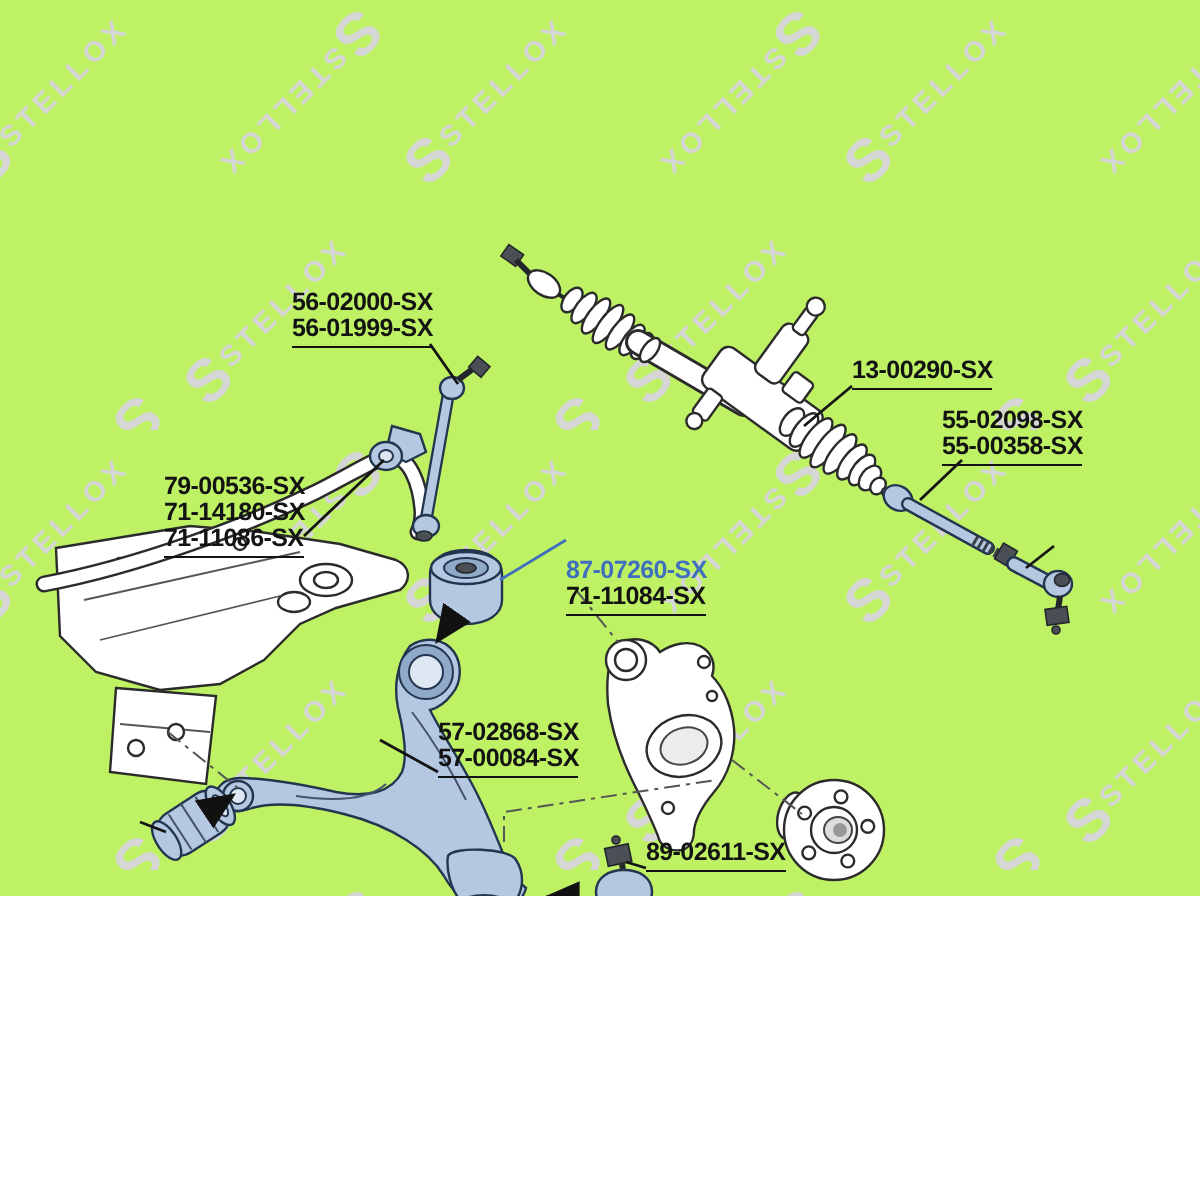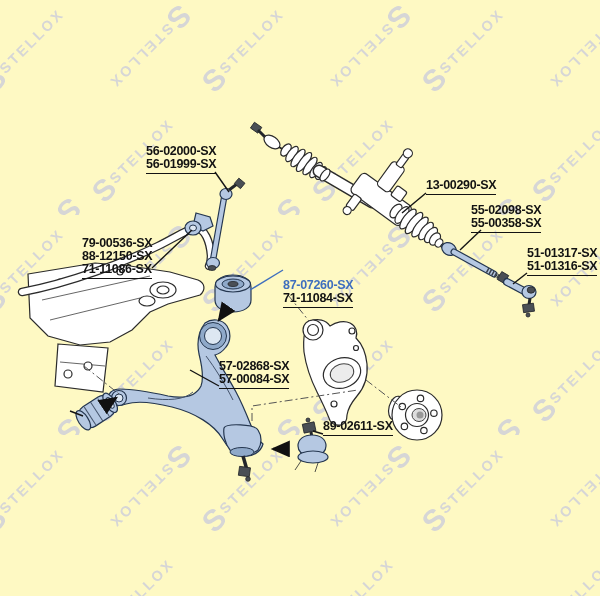--- a/index.html
+++ b/index.html
@@ -1,16 +1,16 @@
 <!DOCTYPE html>
 <html><head>
 <meta charset="utf-8">
 <style>
   html,body{margin:0;padding:0;background:#fff;}
-  #stage{position:relative;width:600px;height:596px;background:#fef9c3;overflow:hidden;
+  #stage{position:relative;width:600px;height:448px;background:#bef264;overflow:hidden;
          font-family:"Liberation Sans",sans-serif;}
   #diagram-svg{position:absolute;left:0;top:0;}
   
   .wpart{fill:#ffffff;stroke:#2b2b2b;stroke-width:1.2;}
   .bpart{fill:#b5c8e2;stroke:#24364f;stroke-width:1.2;}
   .bdark{fill:#8fa9c9;stroke:#24364f;stroke-width:1;}
   .inlite{fill:#dde7f2;stroke:#24364f;stroke-width:1;}
   .metal{fill:#4a4f55;stroke:#23262a;stroke-width:0.8;}
   .dkln{stroke:#23262a;fill:none;}
   .thin{stroke:#44536b;stroke-width:1;fill:none;}
@@ -251,42 +251,38 @@
   <line class="ldr" x1="70" y1="411" x2="83" y2="416"></line>
 </svg>
 
 <div class="lbl" style="left:146px;top:145px">
   <span>56-02000-SX</span>
   <span>56-01999-SX</span>
 </div>
 
 <div class="lbl" style="left:82px;top:237px">
   <span>79-00536-SX</span>
-  <span>88-12150-SX</span>
+  <span>71-14180-SX</span>
   <span>71-11086-SX</span>
 </div>
 
 <div class="lbl" style="left:283px;top:243px">
   <span class="blue">87-07260-SX</span>
   <span>71-11084-SX</span>
 </div>
 
 <div class="lbl" style="left:426px;top:179px">
   <span>13-00290-SX</span>
 </div>
 
 <div class="lbl" style="left:471px;top:204px">
   <span>55-02098-SX</span>
   <span>55-00358-SX</span>
 </div>
 
-<div class="lbl" style="left:527px;top:247px">
-  <span>51-01317-SX</span>
-  <span>51-01316-SX</span>
-</div>
 
 <div class="lbl" style="left:219px;top:360px">
   <span>57-02868-SX</span>
   <span>57-00084-SX</span>
 </div>
 
 <div class="lbl" style="left:323px;top:420px">
   <span>89-02611-SX</span>
 </div>
 

